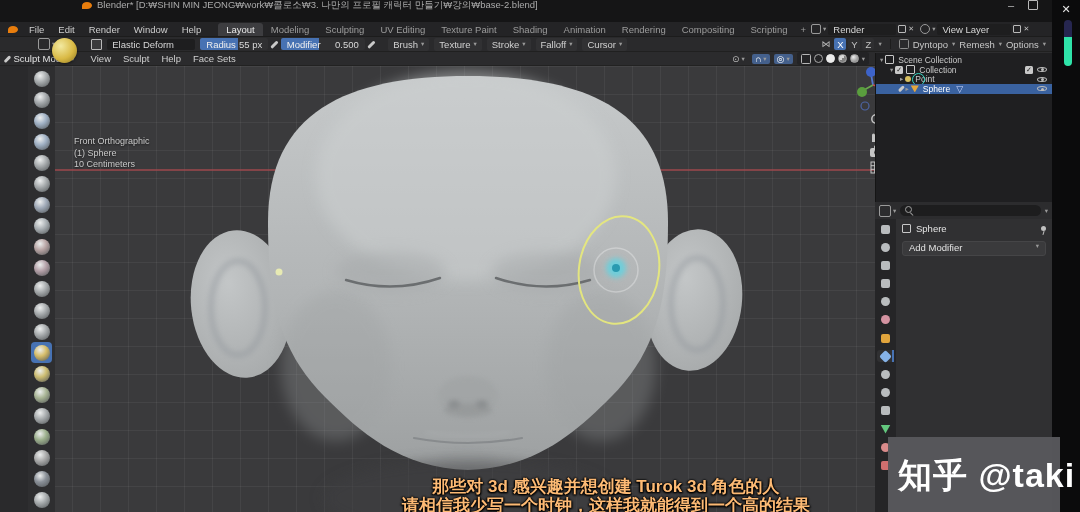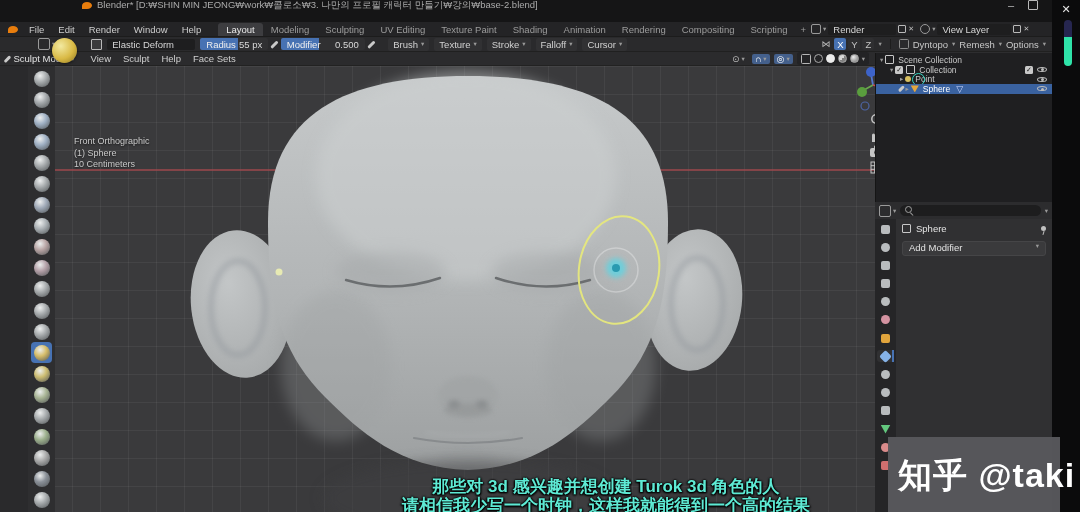--- a/index.html
+++ b/index.html
@@ -85,21 +85,21 @@
   .pin{width:5px;height:5px;border-radius:50%;background:#c0c0c0;position:relative;}
   .pin::after{content:"";position:absolute;left:1.8px;top:4.5px;width:1.4px;height:4px;background:#c0c0c0;transform:rotate(18deg);}
 
   
   .rstrip{left:1052px;top:0;width:28px;height:512px;background:#0b0b0c;z-index:40;}
   .vol{position:absolute;left:12px;top:20px;width:8px;height:46px;border-radius:4px;}
   .logo{left:891px;top:54px;z-index:45;font-size:42px;font-weight:bold;letter-spacing:-2px;color:#fff;line-height:1;}
   .wmark{left:888px;top:437px;width:172px;height:75px;background:rgba(88,88,92,.97);z-index:50;}
   .wmark-text{position:absolute;left:10px;top:16px;font-size:34px;font-weight:600;color:#fff;white-space:nowrap;letter-spacing:1px;}
   .subs{left:606px;top:477px;transform:translateX(-50%);z-index:35;text-align:center;width:700px;}
-  .subline{font-size:17px;font-weight:bold;color:#5eead4;line-height:19px;
+  .subline{font-size:17px;font-weight:bold;color:#fdba74;line-height:19px;
     text-shadow:0 0 2px #000,0 0 2px #000,1px 1px 2px #000,-1px 1px 2px #000;white-space:nowrap;}
   .sep{width:1px;height:10px;background:#1d1d1d;margin:0 4px;}
   .etype{width:10px;height:10px;border:1px solid #9a9a9a;border-radius:2px;}
   .glyph{color:#bdbdbd;font-size:9px;}
 </style>
 </head>
 <body>
 
 <div class="page">
 

